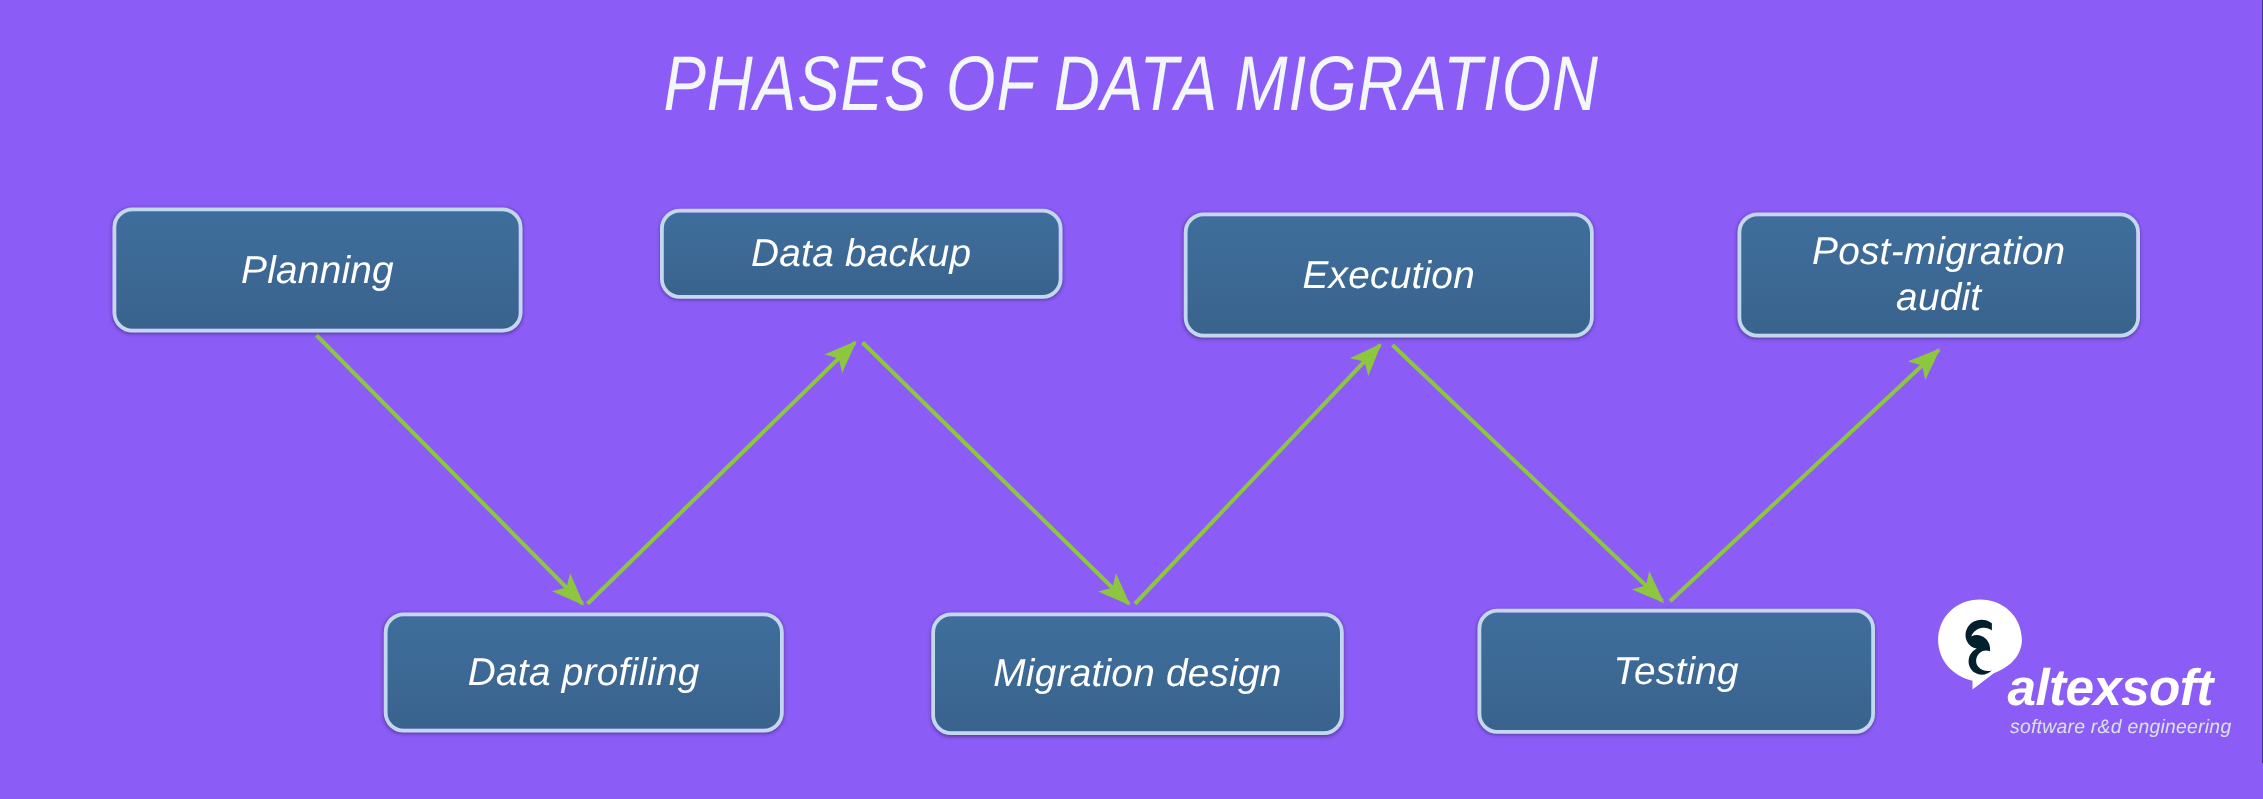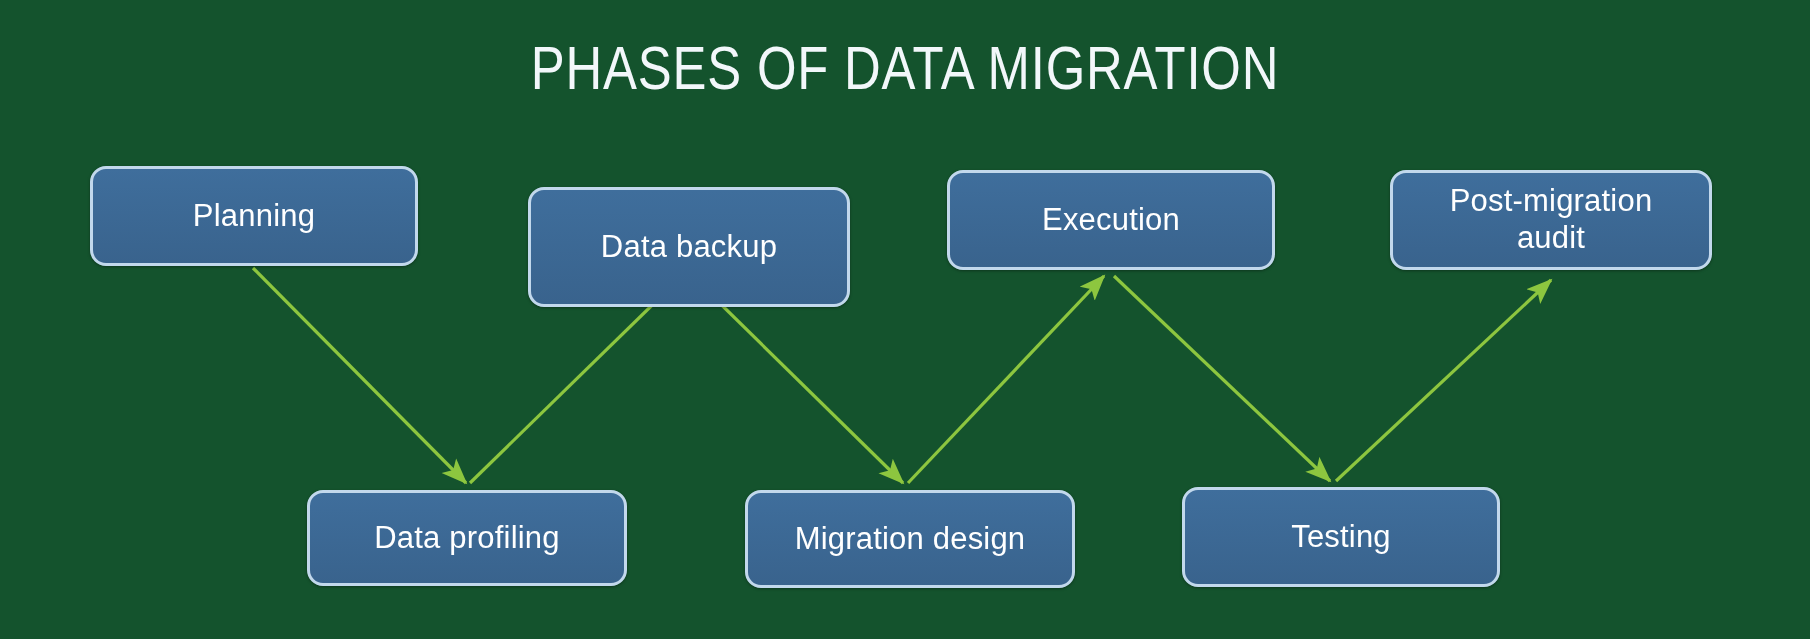--- a/index.html
+++ b/index.html
@@ -7,22 +7,23 @@
     padding: 0;
     background: #03202d;
   }
   body {
     font-family: "Liberation Sans", sans-serif;
   }
   #canvas {
     position: relative;
     width: 1810px;
     height: 639px;
-    background: #14532d;
+    background: #8b5cf6;
     overflow: hidden;
+    font-style: italic;
   }
 
   
   #title {
     position: absolute;
     left: 0;
     top: 32px;
     width: 1810px;
     text-align: center;
     color: #f2f7fa;
@@ -127,21 +128,21 @@
 
     <line x1="1114" y1="276" x2="1330" y2="481" stroke="#8dc63f" stroke-width="3.2" marker-end="url(#ah)"></line>
 
     <line x1="1336" y1="481" x2="1551" y2="280" stroke="#8dc63f" stroke-width="3.2" marker-end="url(#ah)"></line>
   </svg>
 
   <div class="phase-box" style="left:90px; top:166px; width:328px; height:100px;">
     <span class="label">Planning</span>
   </div>
 
-  <div class="phase-box" style="left:528px; top:167px; width:322px; height:120px;margin-top:20px;">
+  <div class="phase-box" style="left:528px; top:167px; width:322px; height:72px;">
     <span class="label">Data backup</span>
   </div>
 
   <div class="phase-box" style="left:1390px; top:170px; width:322px; height:100px; white-space:pre-line;">
     <span class="label">Post-migration
 audit</span>
   </div>
 
   <div class="phase-box" style="left:947px; top:170px; width:328px; height:100px;">
     <span class="label">Execution</span>
@@ -152,14 +153,30 @@
   </div>
 
   <div class="phase-box" style="left:745px; top:490px; width:330px; height:98px;">
     <span class="label">Migration design</span>
   </div>
 
   <div class="phase-box" style="left:1182px; top:487px; width:318px; height:100px;">
     <span class="label">Testing</span>
   </div>
 
+  <div id="logo">
+    <svg id="logo-mark" width="74" height="76" viewBox="0 0 74 76" xmlns="http://www.w3.org/2000/svg">
+      <path d="M36 1.5 C17 1.5 2.5 15.5 2.5 34 C2.5 50 14 63 30 66.5
+               L30 73.5 L47 60.5 C61 55.5 69.5 45.5 69.5 34
+               C69.5 15.5 55 1.5 36 1.5 Z" fill="#ffffff"></path>
+      <path d="M45.5 20.5 C41 17 34.5 16.8 30 19.8 C25 23 23 29.5 25.5 35
+               C27 38.2 30 40.3 33.4 40.8 C30 42.5 27.6 45.6 27 49.3
+               C26.3 53.6 28.3 57.9 32 60.2 C36.3 62.8 42 62 45.4 58.4
+               C41.6 59.6 37.3 58.6 34.8 55.6 C32 52.2 32.4 47.2 35.7 44.3
+               C38 42.3 41.2 41.8 44 43 C44.5 39.2 43.2 35.4 40.4 32.8
+               C37.3 29.9 32.8 29.2 29 31.1 C30.6 27.2 34.2 24.5 38.4 24.2
+               C41 24 43.5 24.8 45.5 26.4 Z" fill="#03202d"></path>
+    </svg>
+    <div id="logo-wordmark">altexsoft</div>
+    <div id="logo-tagline">software r&amp;d engineering</div>
+  </div>
 
 </div>
 
 </body></html>

